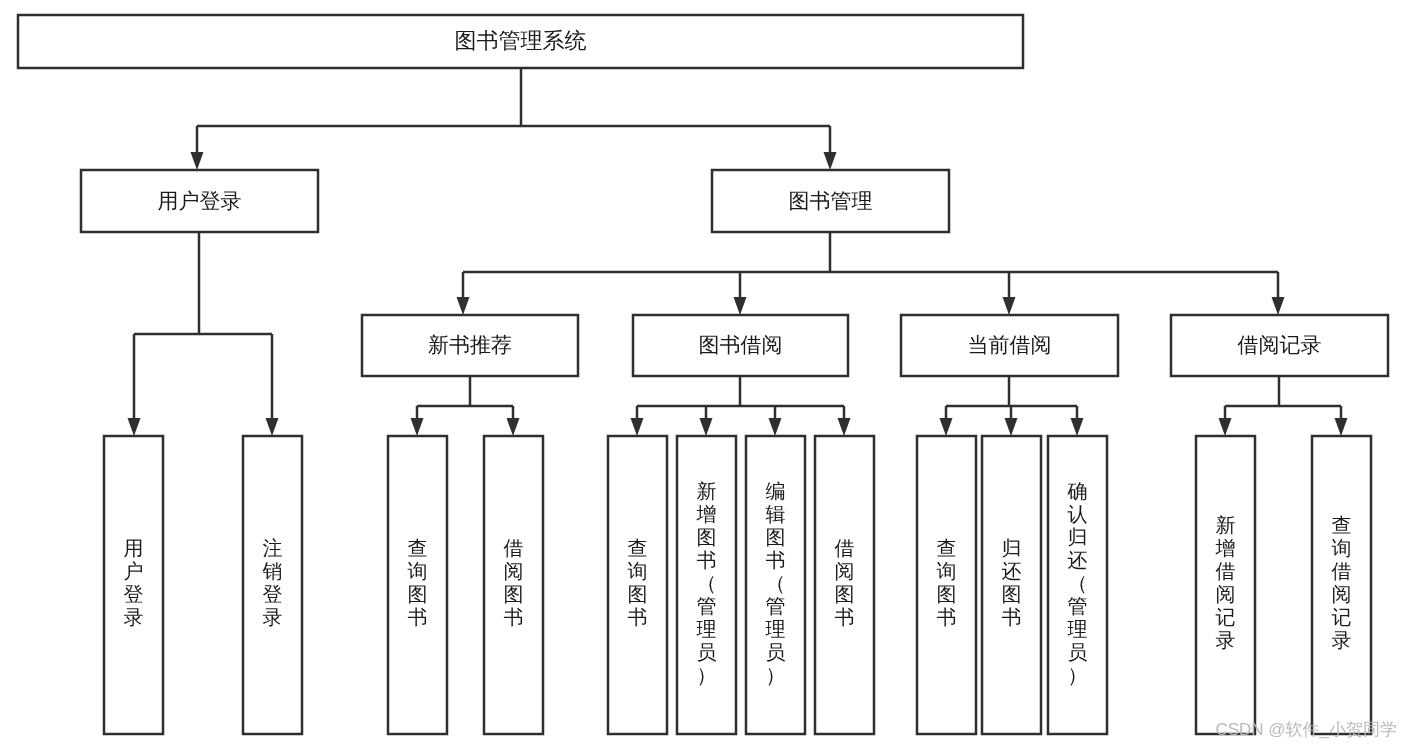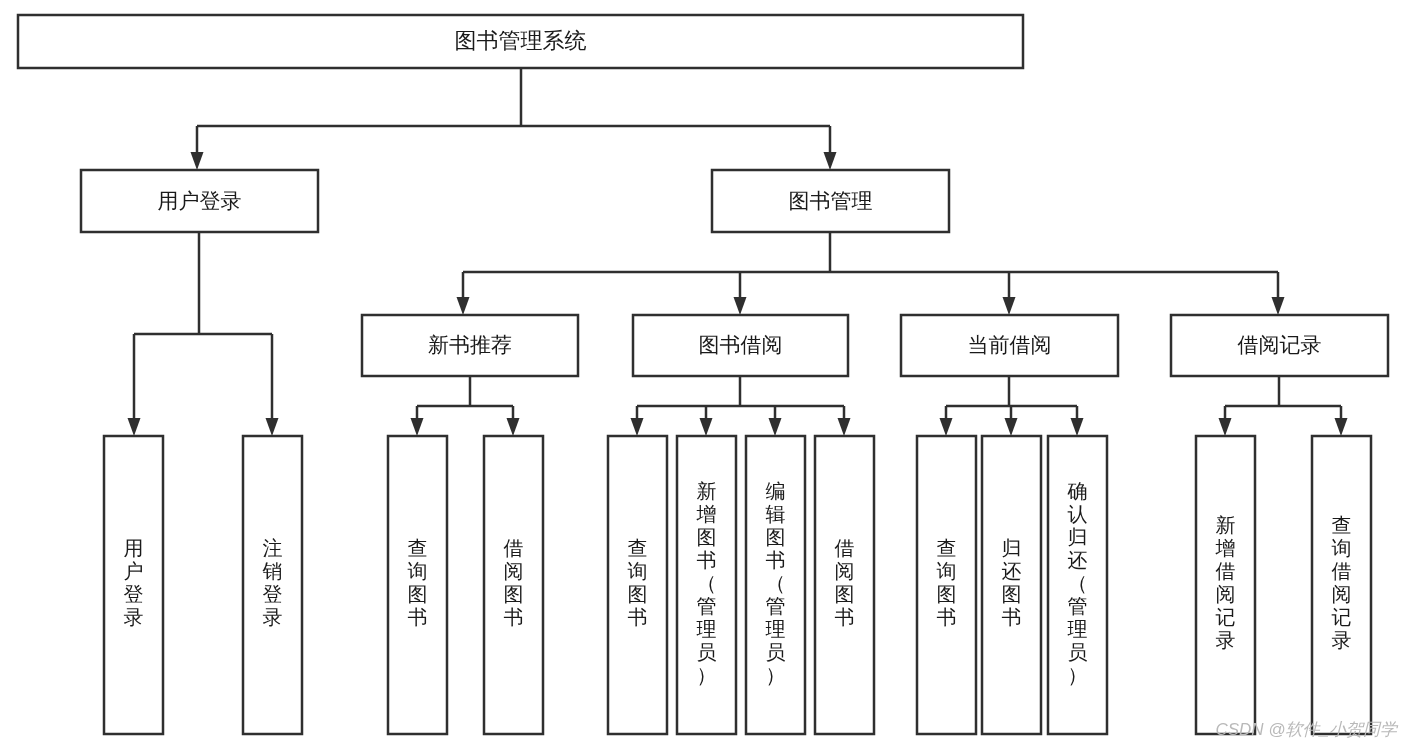--- a/index.html
+++ b/index.html
@@ -51,21 +51,20 @@
   }
   .watermark {
     position: absolute;
     right: 8px;
     bottom: 6px;
     font-family: "Liberation Sans", "DejaVu Sans", sans-serif;
     font-size: 17px;
     color: #b9b9b9;
     white-space: nowrap;
     user-select: none;
-    font-style: italic;
   }
 </style>
 </head>
 <body>
 
 <svg id="diagram" viewBox="0 0 1405 747">
   <g id="connector-layer">
       <g>
         <line x1="521" y1="68" x2="521" y2="126" class="connector"></line>
         <line x1="197" y1="126" x2="830" y2="126" class="connector"></line>

